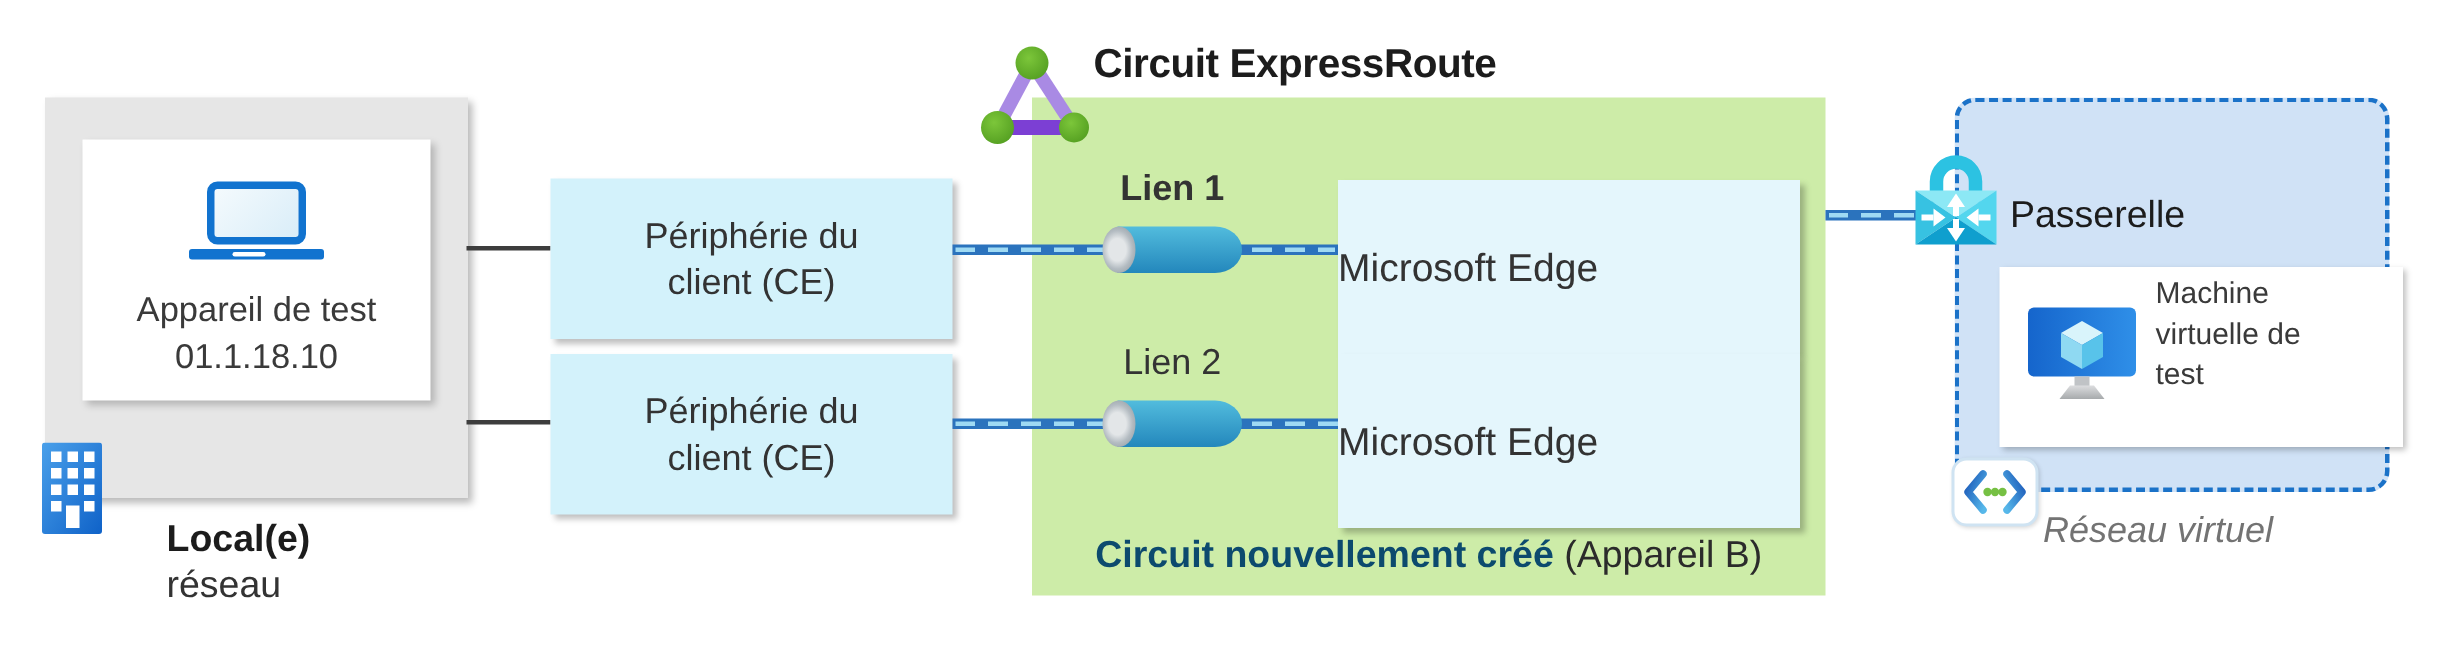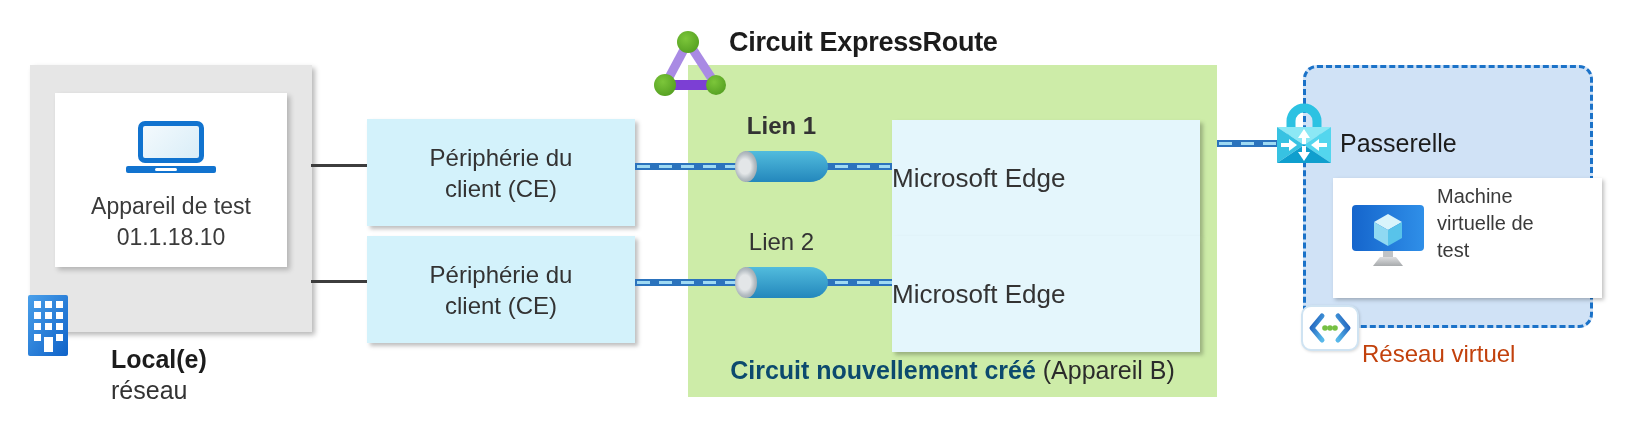--- a/index.html
+++ b/index.html
@@ -51,21 +51,21 @@
   
   .vnet-box { left:1303px; top:65px; width:290px; height:263px; background:var(--vnet_bg);
     border:3px dashed var(--vnet_border); border-radius:14px; }
   .gateway-label { left:1340px; top:129px; font-size:25px; font-weight:normal; color:#1c1c1c; }
   .vm-card { left:1333px; top:178px; width:269px; height:120px; background:#fff;
     box-shadow:2px 2px 4px rgba(0,0,0,.25); }
   .vm-text { left:104px; top:5px; width:118px; font-size:20px; line-height:27px; color:#3a3a3a; }
   .vnet-icon-box { left:1301px; top:305px; width:58px; height:46px; background:#fff;
     border:2px solid #cfe3f2; border-radius:10px; box-shadow:1px 1px 3px rgba(0,0,0,.15);
     display:flex; align-items:center; justify-content:center; }
-  .vnet-label { left:1362px; top:340px; font-size:24px; color:#c2410c; }
+  .vnet-label { left:1362px; top:340px; font-size:24px; color:#737373;font-style:italic; }
 
   svg { display:block; }
 </style>
 </head>
 <body>
 
 <div class="canvas">
 
   <div class="abs onprem-box"></div>
 

